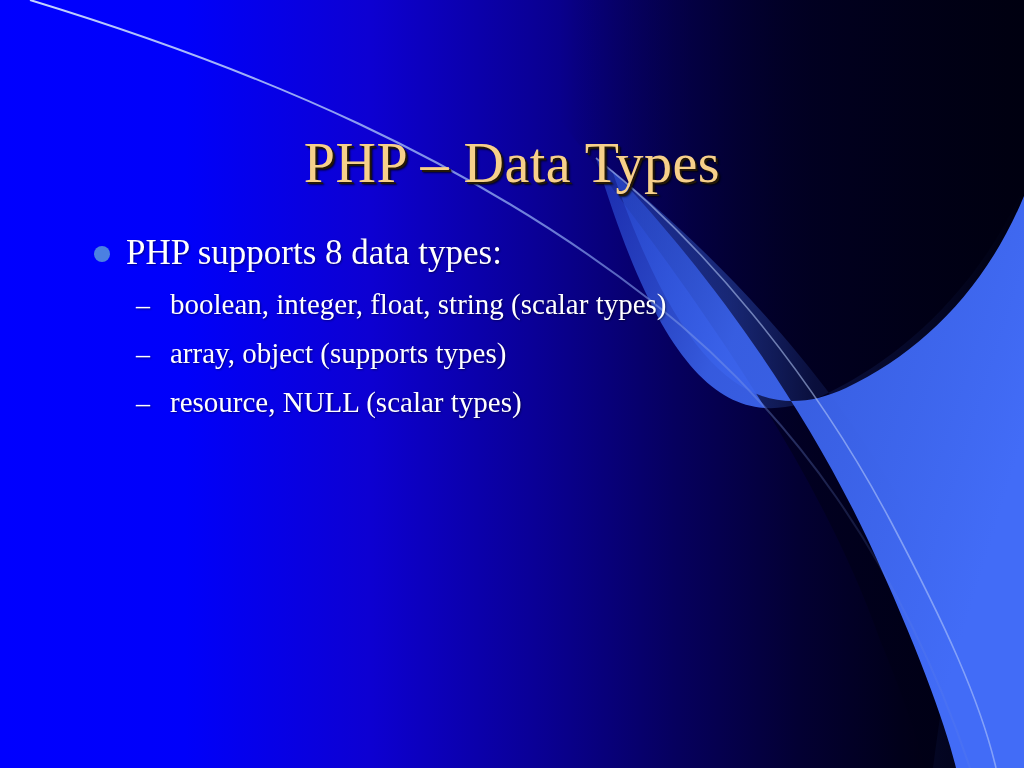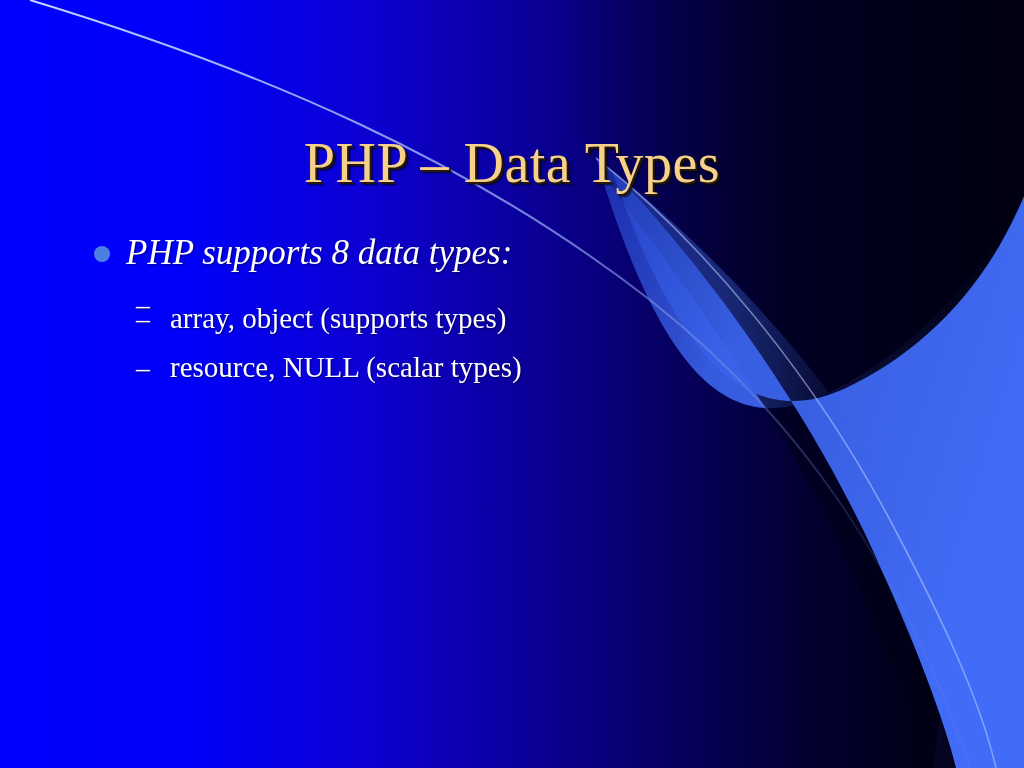--- a/index.html
+++ b/index.html
@@ -66,21 +66,20 @@
     top: 232px;
     width: 880px;
   }
 
   .lvl1 {
     position: relative;
     display: flex;
     align-items: flex-start;
     margin: 0 0 14px 0;
     padding-left: 40px;
-    font-style: italic;
   }
 
   .lvl1 .marker {
     position: absolute;
     left: 8px;
     top: 14px;
     width: 16px;
     height: 16px;
     border-radius: 50%;
     background: #4b80e2;
@@ -195,20 +194,21 @@
 
     <div class="lvl1">
       <span class="marker"></span>
       <span class="text">PHP supports 8 data types:</span>
     </div>
 
     <div class="sub-list">
 
       <div class="lvl2">
         <span class="marker">–</span>
+        <span class="text">boolean, integer, float, string (scalar types)</span>
       </div>
 
       <div class="lvl2">
         <span class="marker">–</span>
         <span class="text">array, object (supports types)</span>
       </div>
 
       <div class="lvl2">
         <span class="marker">–</span>
         <span class="text">resource, NULL (scalar types)</span>

